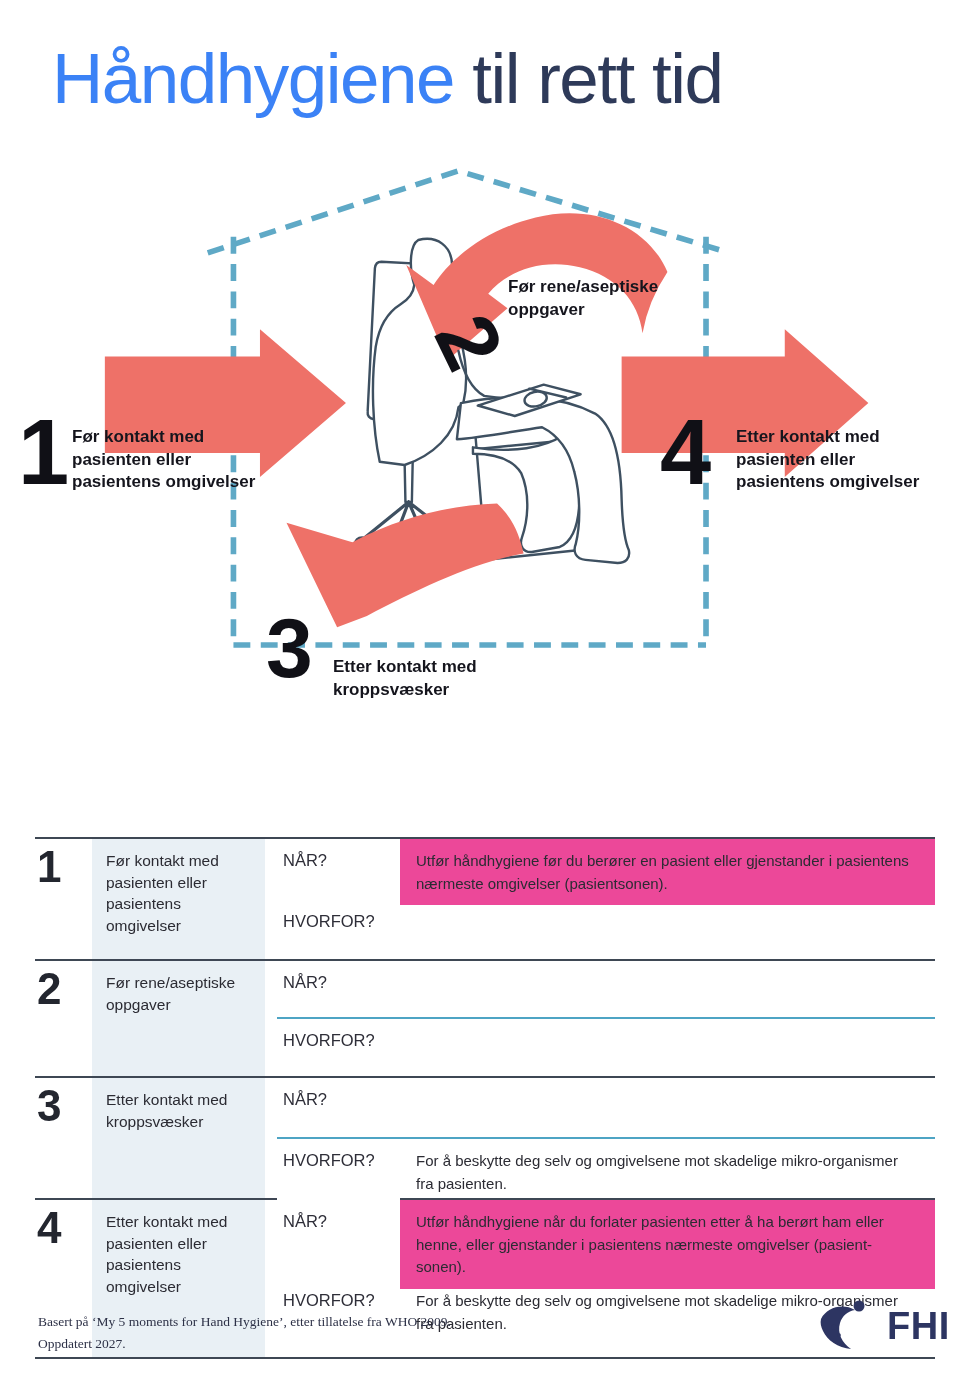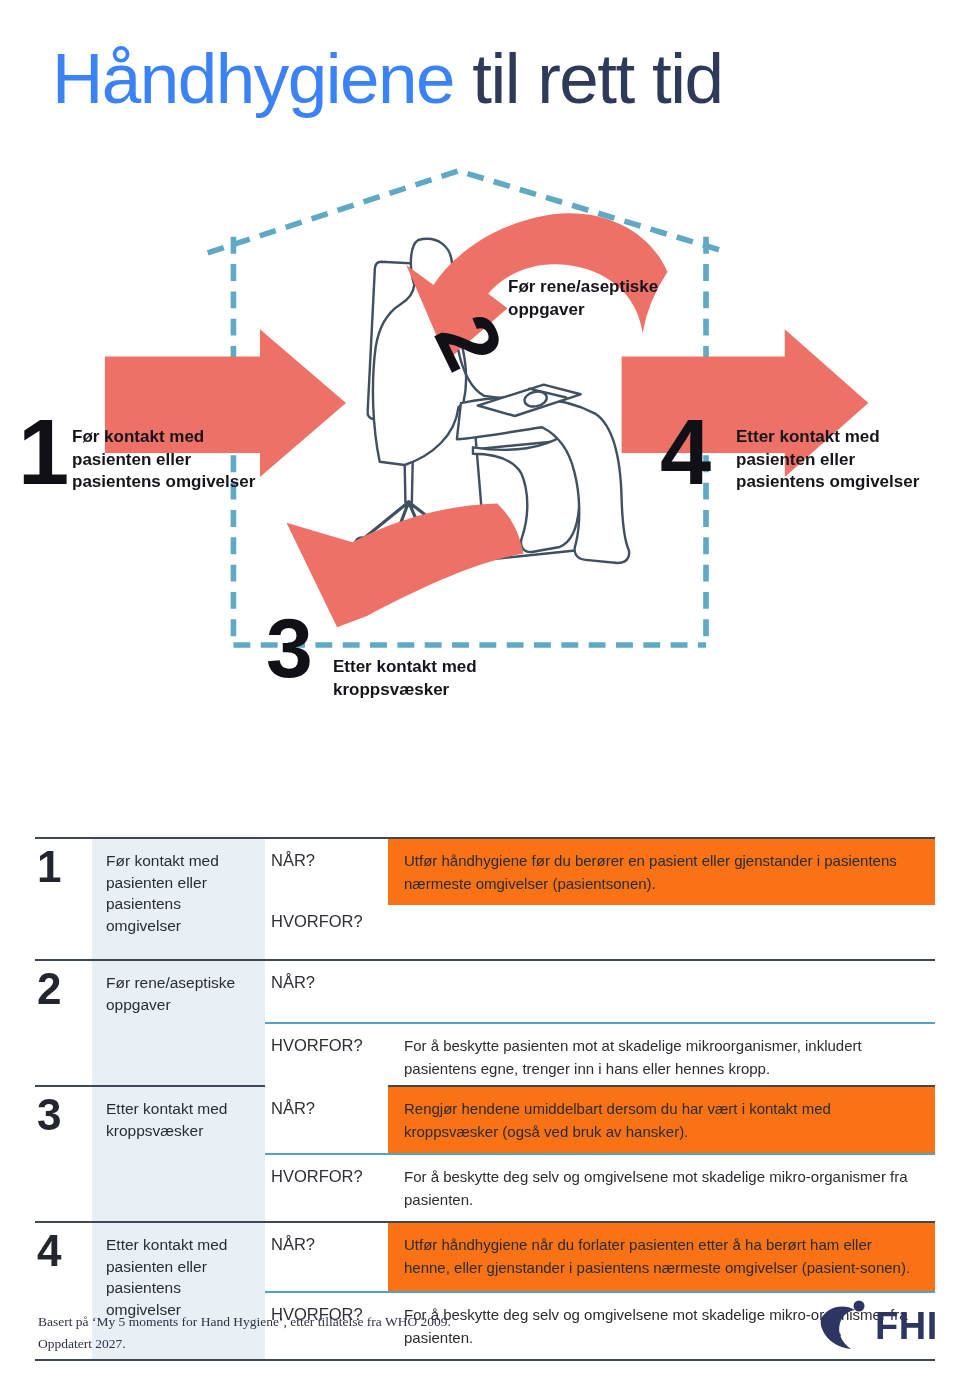--- a/index.html
+++ b/index.html
@@ -27,33 +27,33 @@
   #m3-num { left:266px; top:448px; font-size:84px; }
   #m3-txt { left:333px; top:498px; width:205px; }
   #m4-num { left:660px; top:248px; font-size:92px; }
   #m4-txt { left:736px; top:268px; width:210px; }
 
   
   .htable { position:absolute; left:35px; top:837px; width:900px; border-bottom:2px solid #3e4754; }
   .trow   { border-top:2px solid #3e4754; display:grid; grid-template-columns:57px 173px 1fr; }
   .tnum   { font-size:44px; font-weight:700; color:#23262f; padding:6px 0 0 2px; line-height:1; }
   .ttitle { background:#e9f0f5; font-size:15.5px; color:#2b2b33; padding:11px 14px; line-height:1.4; }
-  .tsub   { display:flex; flex-direction:column; }
+  .tsub   { display:flex; flex-direction:column;padding-left:12px; }
   .subrow { display:grid; grid-template-columns:123px 1fr; flex:1; }
   .subrow.when { border-bottom:2px solid #4ea4c4; }
-  .subrow.when .tdesc { background:#f97316; }
+  .subrow.when .tdesc { background:#ec4899; }
   .tlabel { font-size:16.5px; color:#2e2e38; padding:12px 6px 6px 6px; background:#fff; }
   .tdesc  { font-size:15px; color:#2b2b33; line-height:1.5; padding:11px 18px 10px 16px; }
   .mh55{min-height:55px} .mh52{min-height:52px} .mh58{min-height:58px} .mh57{min-height:57px}
   .mh54{min-height:54px} .mh49{min-height:49px} .mh70{min-height:70px}
 
   
   .credit { position:absolute; left:38px; top:1311px; font-size:13.5px; color:#2d3147; line-height:1.6;font-family:Liberation Serif, serif; }
   .fhilogo { position:absolute; left:815px; top:1297px; display:flex; align-items:center; }
-  .fhilogo .fhitext { font-size:38px; font-weight:700; color:#2d3562; letter-spacing:0.5px; margin-left:4px; }
+  .fhilogo .fhitext { font-size:38px; font-weight:700; color:#2d3562; letter-spacing:0.5px; margin-left:16px; }
 </style>
 </head>
 <body>
 
 <div class="poster">
 
   <h1 class="title"><span class="accent">Håndhygiene </span><span class="rest">til rett tid</span></h1>
 
   <div class="diagram">
     <svg width="970" height="655" viewBox="0 160 970 815" aria-hidden="true">
@@ -132,32 +132,30 @@
 
     <div class="trow">
       <div class="tnum">2</div>
       <div class="ttitle">Før rene/aseptiske oppgaver</div>
       <div class="tsub">
         <div class="subrow when mh58">
           <div class="tlabel">NÅR?</div>
         </div>
         <div class="subrow why mh57">
           <div class="tlabel">HVORFOR?</div>
-          <div class="tdesc">For å beskytte pasienten mot at skadelige mikroorganismer, inkludert pasientens egne, trenger inn i hans eller hennes kropp.</div>
         </div>
       </div>
     </div>
 
     <div class="trow">
       <div class="tnum">3</div>
       <div class="ttitle">Etter kontakt med kroppsvæsker</div>
       <div class="tsub">
         <div class="subrow when mh54">
           <div class="tlabel">NÅR?</div>
-          <div class="tdesc">Rengjør hendene umiddelbart dersom du har vært i kontakt med kroppsvæsker (også ved bruk av hansker).</div>
         </div>
         <div class="subrow why mh49">
           <div class="tlabel">HVORFOR?</div>
           <div class="tdesc">For å beskytte deg selv og omgivelsene mot skadelige mikro-organismer fra pasienten.</div>
         </div>
       </div>
     </div>
 
     <div class="trow">
       <div class="tnum">4</div>

